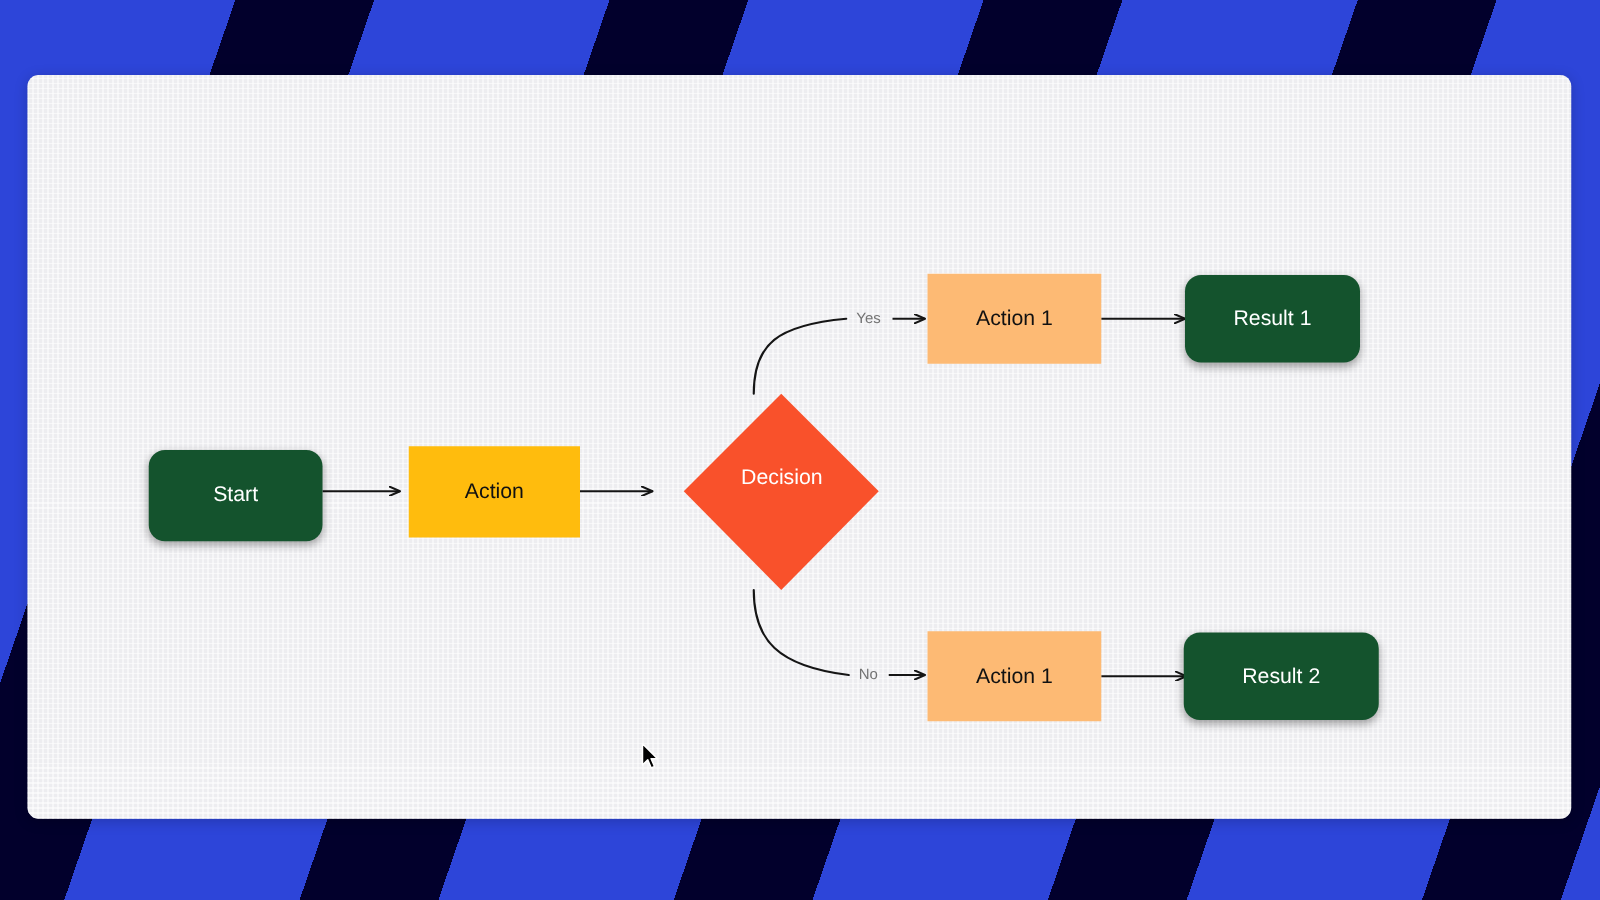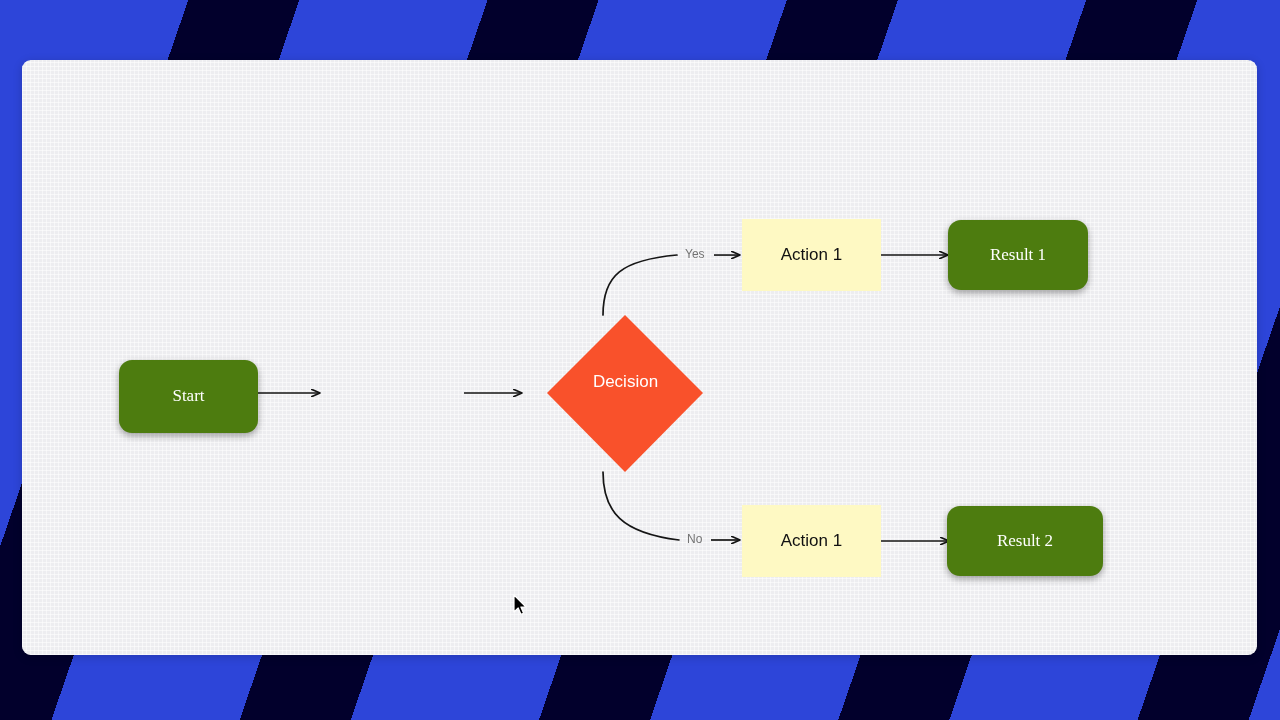--- a/index.html
+++ b/index.html
@@ -62,34 +62,33 @@
     align-items: center;
     justify-content: center;
     box-sizing: border-box;
     font-size: 17px;
     line-height: 1.2;
     text-align: center;
     user-select: none;
   }
 
   .node-terminal {
-    background-color: #4d7c0f;
+    background-color: #14532d;
     color: #ffffff;
     border-radius: 13px;
     box-shadow: 0 3px 7px rgba(0,0,0,0.35);
-    font-family: Liberation Serif, serif;
   }
 
   .node-process-amber {
     background-color: #ffbc0d;
     color: #111111;
   }
 
   .node-process-pink {
-    background-color: #fef9c3;
+    background-color: #fdba74;
     color: #111111;
   }
 
   .node-decision-label {
     position: absolute;
     color: #ffffff;
     font-size: 17px;
     user-select: none;
     white-space: nowrap;
   }
@@ -154,20 +153,23 @@
 
       <line x1="859" y1="481" x2="927" y2="481" stroke="#151515" stroke-width="1.7" marker-end="url(#ah)"></line>
 
       <polygon points="603,255 681,333 603,412 525,333" fill="#f9512b"></polygon>
     </svg>
 
     <div class="node node-terminal" style="left:97px; top:300px; width:139px; height:73px;">
       <span>Start</span>
     </div>
 
+    <div class="node node-process-amber" style="left:305px; top:297px; width:137px; height:73px;">
+      <span>Action</span>
+    </div>
 
     <div class="node-decision-label" style="left:525px; top:312px; width:157px; text-align:center;">
       <span>Decision</span>
     </div>
 
     <div class="node node-process-pink" style="left:720px; top:159px; width:139px; height:72px;">
       <span>Action 1</span>
     </div>
 
     <div class="node node-terminal" style="left:926px; top:160px; width:140px; height:70px;">

